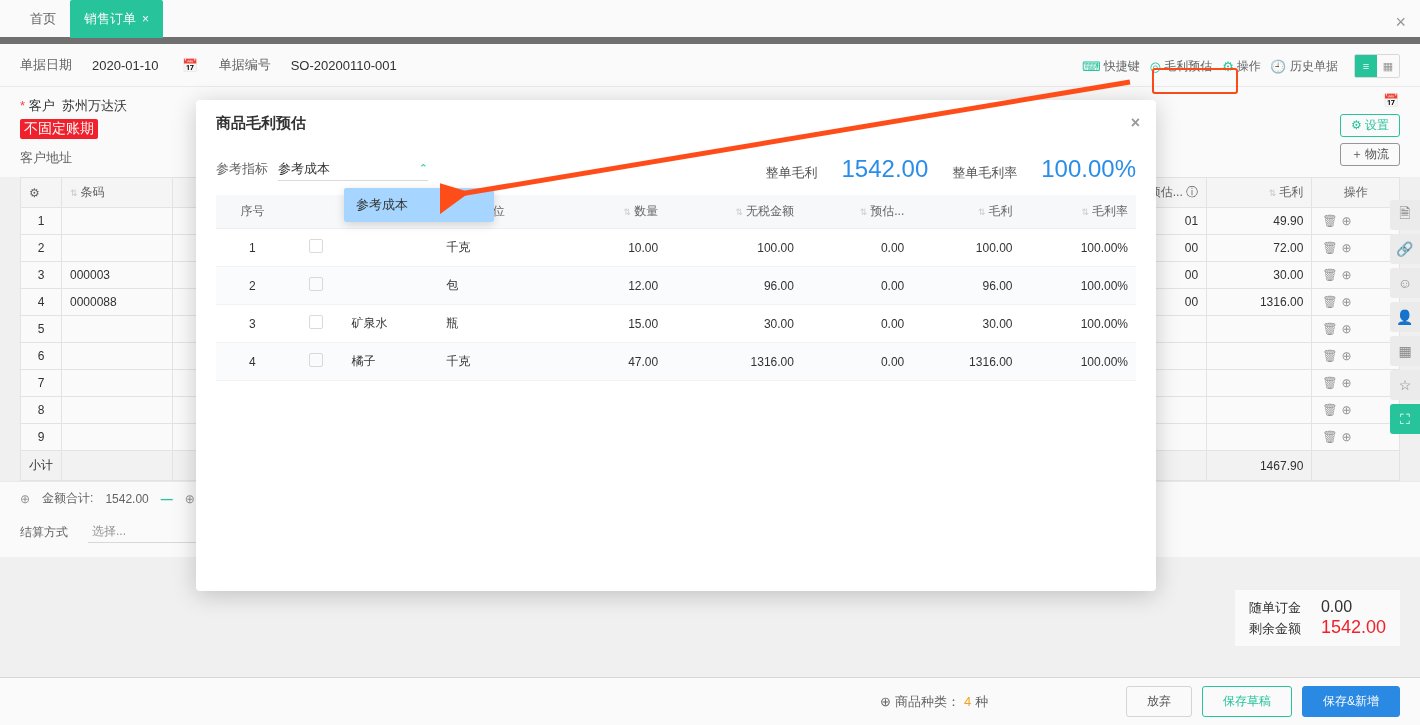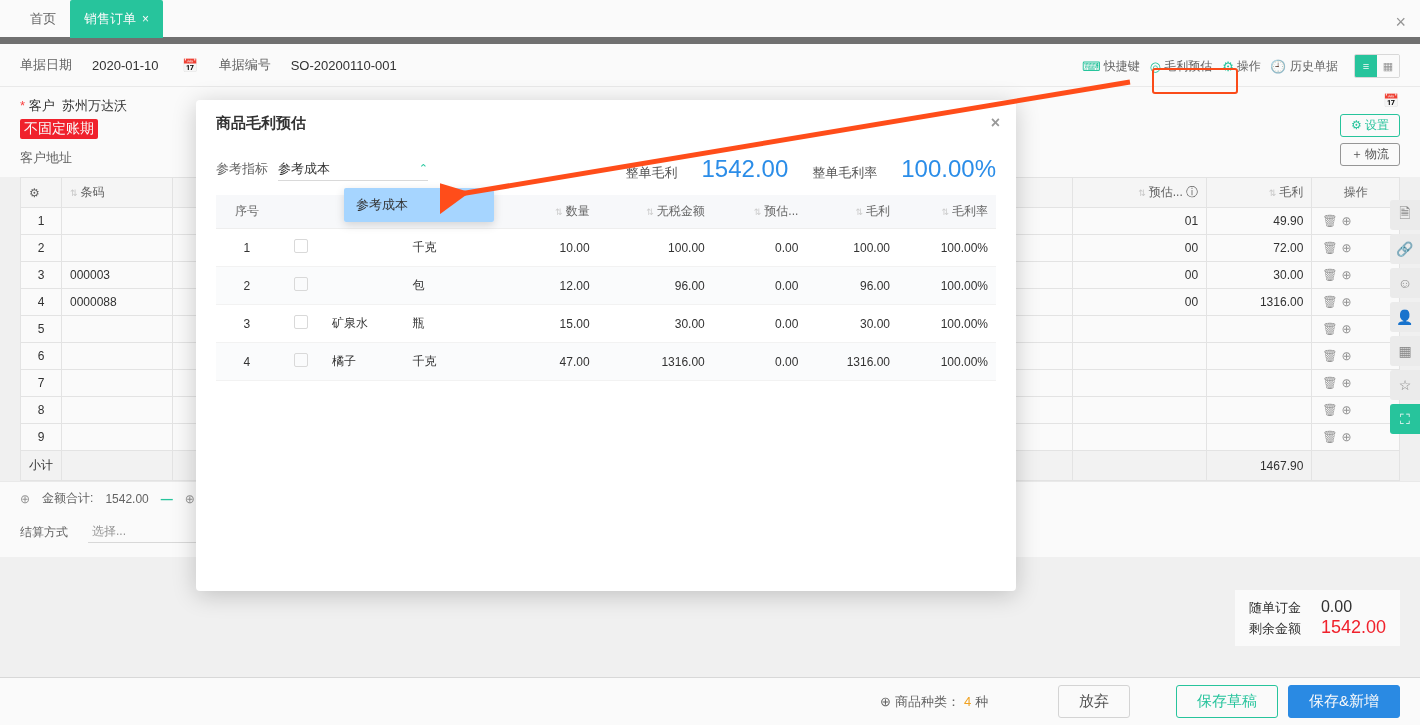--- a/index.html
+++ b/index.html
@@ -58,32 +58,32 @@
 
 
 .summary-box { position: absolute; right: 20px; top: 590px; background: #fff; padding: 8px 14px; font-size: 13px; }
 .summary-box .row { display: flex; gap: 20px; align-items: baseline; }
 .summary-box .big-red { color: #f5222d; font-size: 18px; font-weight: 500; }
 
 
 .bottom-bar { position: absolute; bottom: 0; left: 0; right: 0; height: 48px; background: #fff; border-top: 1px solid #ddd; display: flex; align-items: center; justify-content: flex-end; padding: 0 20px; gap: 10px; }
 .bottom-bar .info { margin-right: auto; color: #666; display: flex; align-items: center; gap: 4px; margin-left: 860px; }
 .bottom-bar .info .cnt { color: #f5a623; }
-.btn { padding: 6px 20px; border-radius: 3px; font-size: 15px; cursor: pointer; border: 1px solid #d9d9d9; background: #fff; color: #555; }
-.btn.outline-green { border-color: #28c8a0; color: #28c8a0; margin-left: 36px; }
+.btn { padding: 6px 20px; border-radius: 3px; font-size: 12px; cursor: pointer; border: 1px solid #d9d9d9; background: #fff; color: #555; }
+.btn.outline-green { border-color: #28c8a0; color: #28c8a0; }
 .btn.solid-green { background: #2b8de8; border-color: #2b8de8; color: #fff; }
 
 
 .right-dock { position: absolute; right: 0; top: 200px; display: flex; flex-direction: column; gap: 4px; }
 .dock-btn { width: 30px; height: 30px; background: #f0f0f0; color: #888; display: flex; align-items: center; justify-content: center; border-radius: 3px 0 0 3px; cursor: pointer; font-size: 14px; }
 .dock-btn.green { background: #28c8a0; color: #fff; }
 
 
 .modal-mask { position: absolute; inset: 0; background: rgba(0,0,0,0.02); z-index: 10; }
-.modal { position: absolute; left: 196px; top: 100px; width: 820px; background: #fff; border-radius: 4px; box-shadow: 0 4px 24px rgba(0,0,0,0.2); z-index: 20; padding-bottom: 210px; }
+.modal { position: absolute; left: 196px; top: 100px; width: 960px; background: #fff; border-radius: 4px; box-shadow: 0 4px 24px rgba(0,0,0,0.2); z-index: 20; padding-bottom: 210px; }
 .modal-hd { padding: 14px 20px; font-size: 15px; font-weight: 600; position: relative; }
 .modal-close { position: absolute; right: 16px; top: 14px; color: #999; cursor: pointer; font-size: 16px; }
 .modal-filter { padding: 8px 20px 12px; display: flex; align-items: center; gap: 10px; position: relative; }
 .sel-wrap { position: relative; border-bottom: 1px solid #d9d9d9; width: 150px; display: flex; align-items: center; justify-content: space-between; padding: 2px 0; }
 .sel-wrap .chev { color: #28c8a0; font-size: 11px; }
 .kpi { margin-left: auto; display: flex; align-items: baseline; gap: 24px; }
 .kpi .lbl { color: #555; font-size: 13px; }
 .kpi .big { color: #2b8de8; font-size: 24px; font-weight: 500; }
 
 

